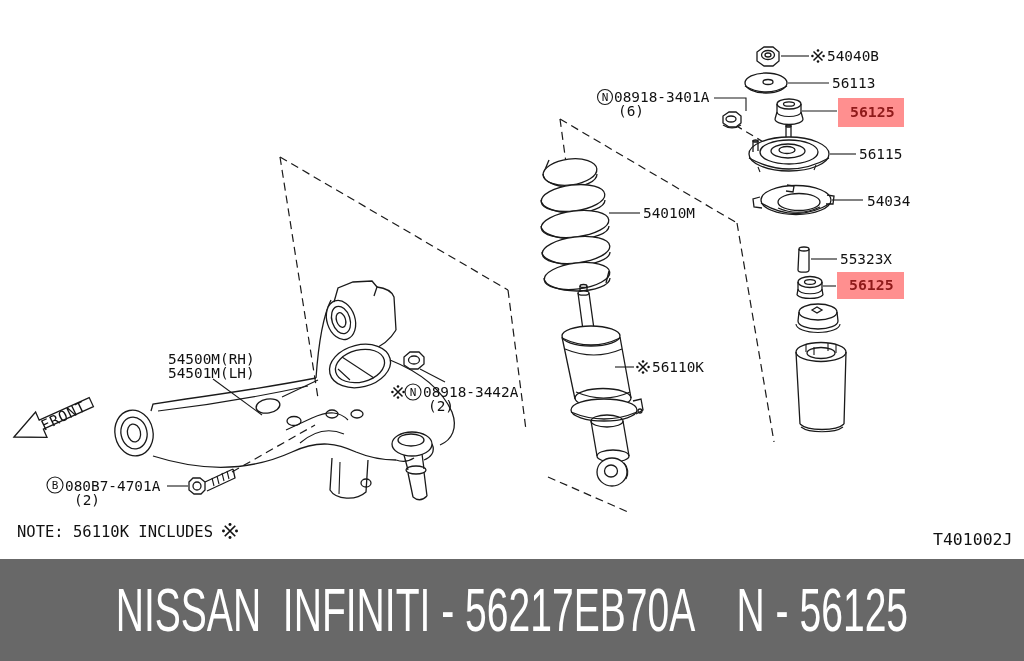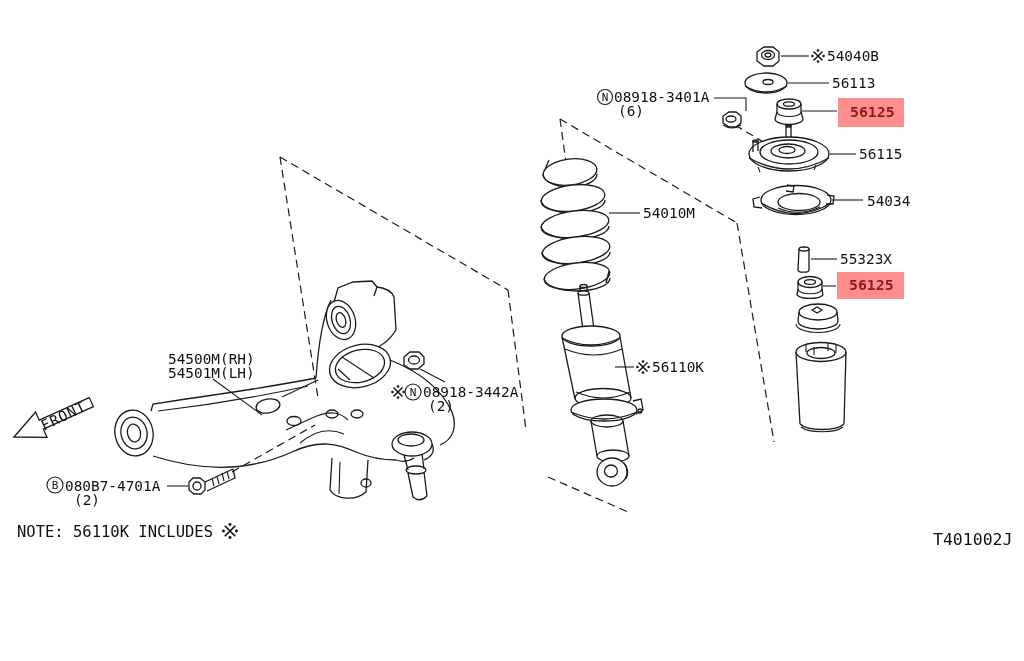--- a/index.html
+++ b/index.html
@@ -296,14 +296,17 @@
 
     <g>
       <text class="dlabel-note" x="17" y="537">NOTE: 56110K INCLUDES</text>
       <use href="#refmark" transform="translate(230,531) scale(1.05)"></use>
     </g>
 
     <text class="dlabel-code" x="933" y="545">T401002J</text>
   </g>
 </svg>
 
-
+<div class="banner">
+  <span class="banner-text">NISSAN  INFINITI - 56217EB70A    N - 56125</span>
 </div>
 
+</div>
+
 </body></html>

